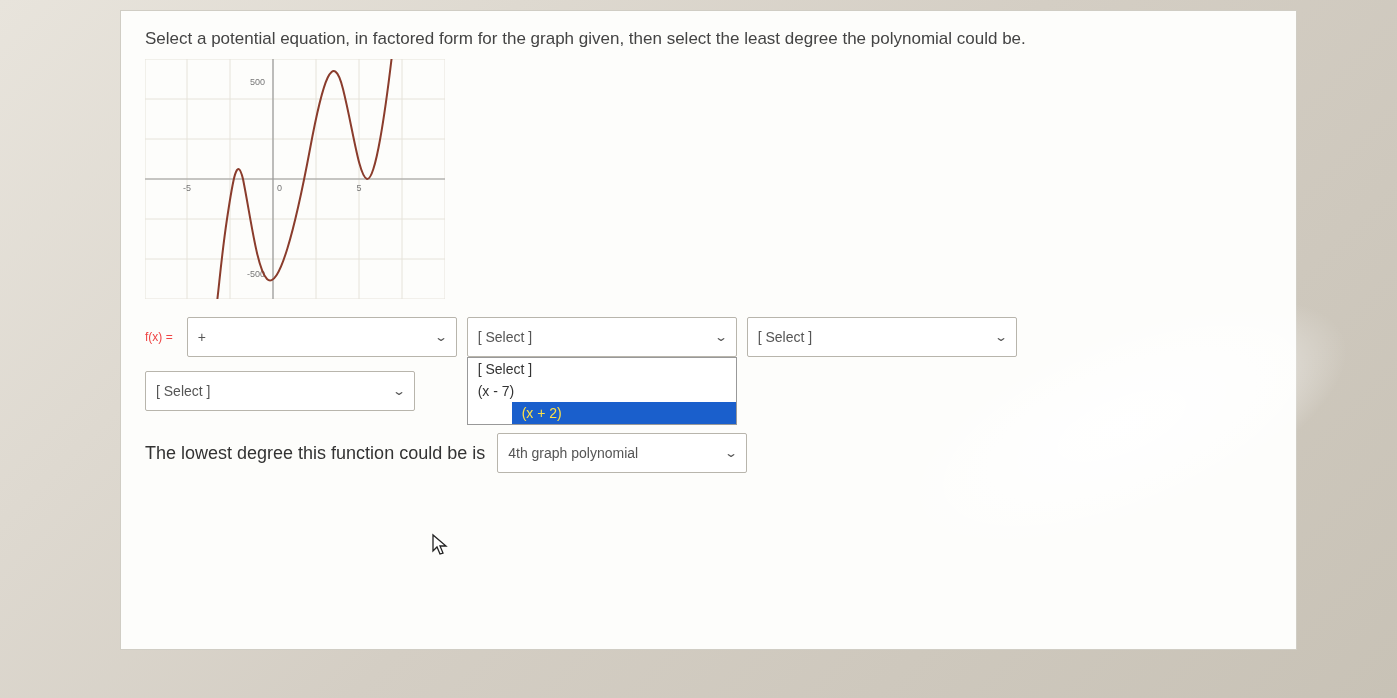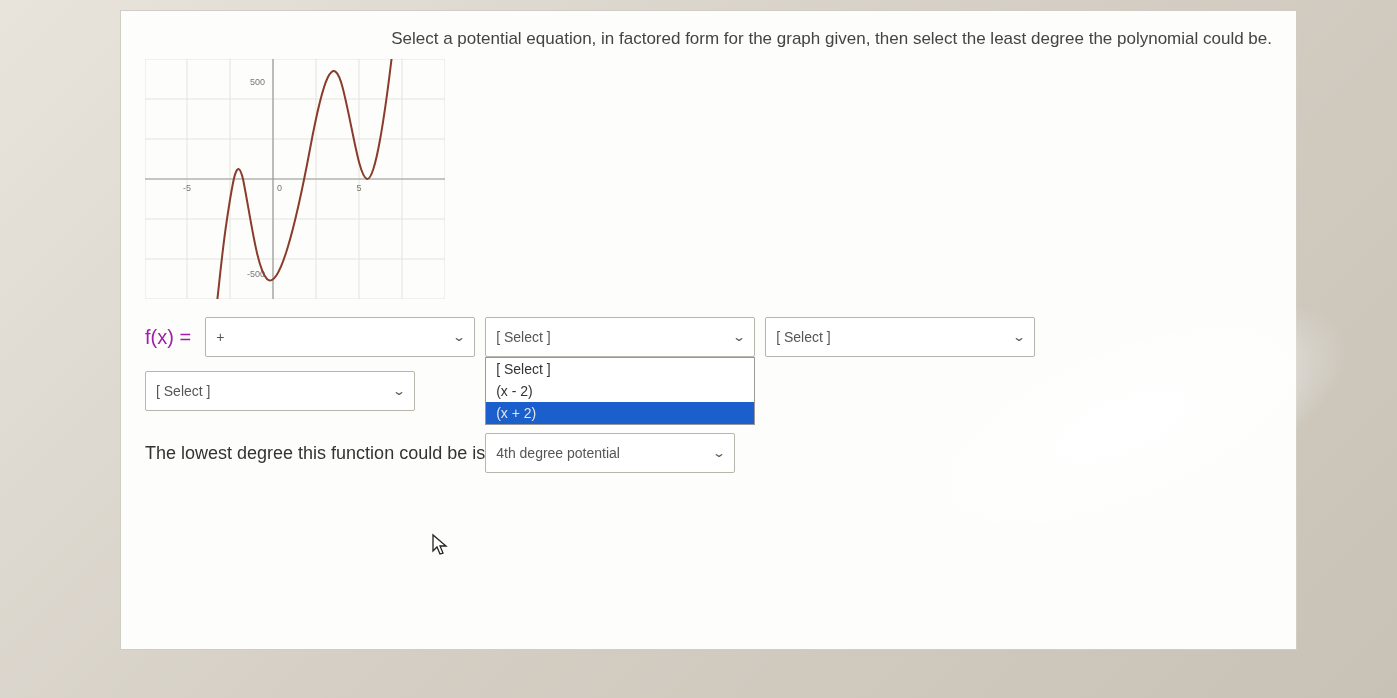--- a/index.html
+++ b/index.html
@@ -17,39 +17,38 @@
       border: 1px solid #d0cdc4;
       padding: 18px 24px 40px 24px;
       min-height: 640px;
       position: relative;
     }
     .prompt {
       font-size: 17px;
       color: #444;
       margin-bottom: 10px;
       font-weight: 400;
-      text-align: right;
     }
     .graph-container {
       width: 300px;
       height: 240px;
       margin: 4px 0 18px 0;
       position: relative;
     }
     .graph-container svg { width: 100%; height: 100%; }
     .equation-row {
       display: flex;
       align-items: center;
       gap: 10px;
       margin-bottom: 14px;
       flex-wrap: wrap;
     }
     .fx-label {
-      font-size: 20px;
-      color: #a21caf;
+      font-size: 12px;
+      color: #ef4444;
       margin-right: 4px;
     }
     .select-box {
       background: #fff;
       border: 1px solid #b8b5ac;
       border-radius: 2px;
       height: 40px;
       display: flex;
       align-items: center;
       justify-content: space-between;
@@ -81,37 +80,39 @@
       z-index: 10;
       font-size: 14px;
     }
     .dropdown-item {
       padding: 3px 10px;
       color: #333;
       cursor: pointer;
     }
     .dropdown-item.highlighted {
       background: #1a5fcc;
-      color: #e5e5e5;
+      color: #fde047;
+      margin-left: 44px;
     }
     .row2 {
       display: flex;
       gap: 10px;
       margin-bottom: 22px;
     }
     .note-text {
       font-size: 16px;
       color: #444;
       margin-top: 50px;
       margin-bottom: 24px;
     }
     .note-text sup { font-size: 11px; }
     .degree-row {
       display: flex;
       align-items: center;
+      gap: 12px;
       font-size: 18px;
       color: #333;
     }
     .cursor-icon {
       position: absolute;
       left: 310px;
       top: 522px;
       font-size: 20px;
       color: #222;
       pointer-events: none;
@@ -180,42 +181,42 @@
       <span>+</span>
       <span class="chevron">⌄</span>
     </div>
     <div class="dropdown-wrapper">
       <div class="select-box factor">
         <span>[ Select ]</span>
         <span class="chevron">⌄</span>
       </div>
       <div class="dropdown-list" id="dropdown-list">
           <div class="dropdown-item">[ Select ]</div>
-          <div class="dropdown-item">(x - 2)</div>
+          <div class="dropdown-item">(x - 7)</div>
           <div class="dropdown-item highlighted">(x + 2)</div>
         </div>
     </div>
     <div class="select-box factor">
       <span>[ Select ]</span>
       <span class="chevron">⌄</span>
     </div>
   </div>
 
   <div class="row2">
     <div class="select-box factor">
       <span>[ Select ]</span>
       <span class="chevron">⌄</span>
     </div>
   </div>
 
 
   <div class="degree-row">
     <span>The lowest degree this function could be is</span>
     <div class="select-box degree">
-      <span>4th degree potential</span>
+      <span>4th graph polynomial</span>
       <span class="chevron">⌄</span>
     </div>
   </div>
 
   <div class="cursor-icon">
     <svg width="20" height="24" viewBox="0 0 20 24">
       <path d="M2 2 L2 18 L6 14 L9 21 L12 20 L9 13 L15 13 Z" fill="#fff" stroke="#222" stroke-width="1.3"></path>
     </svg>
   </div>
 

